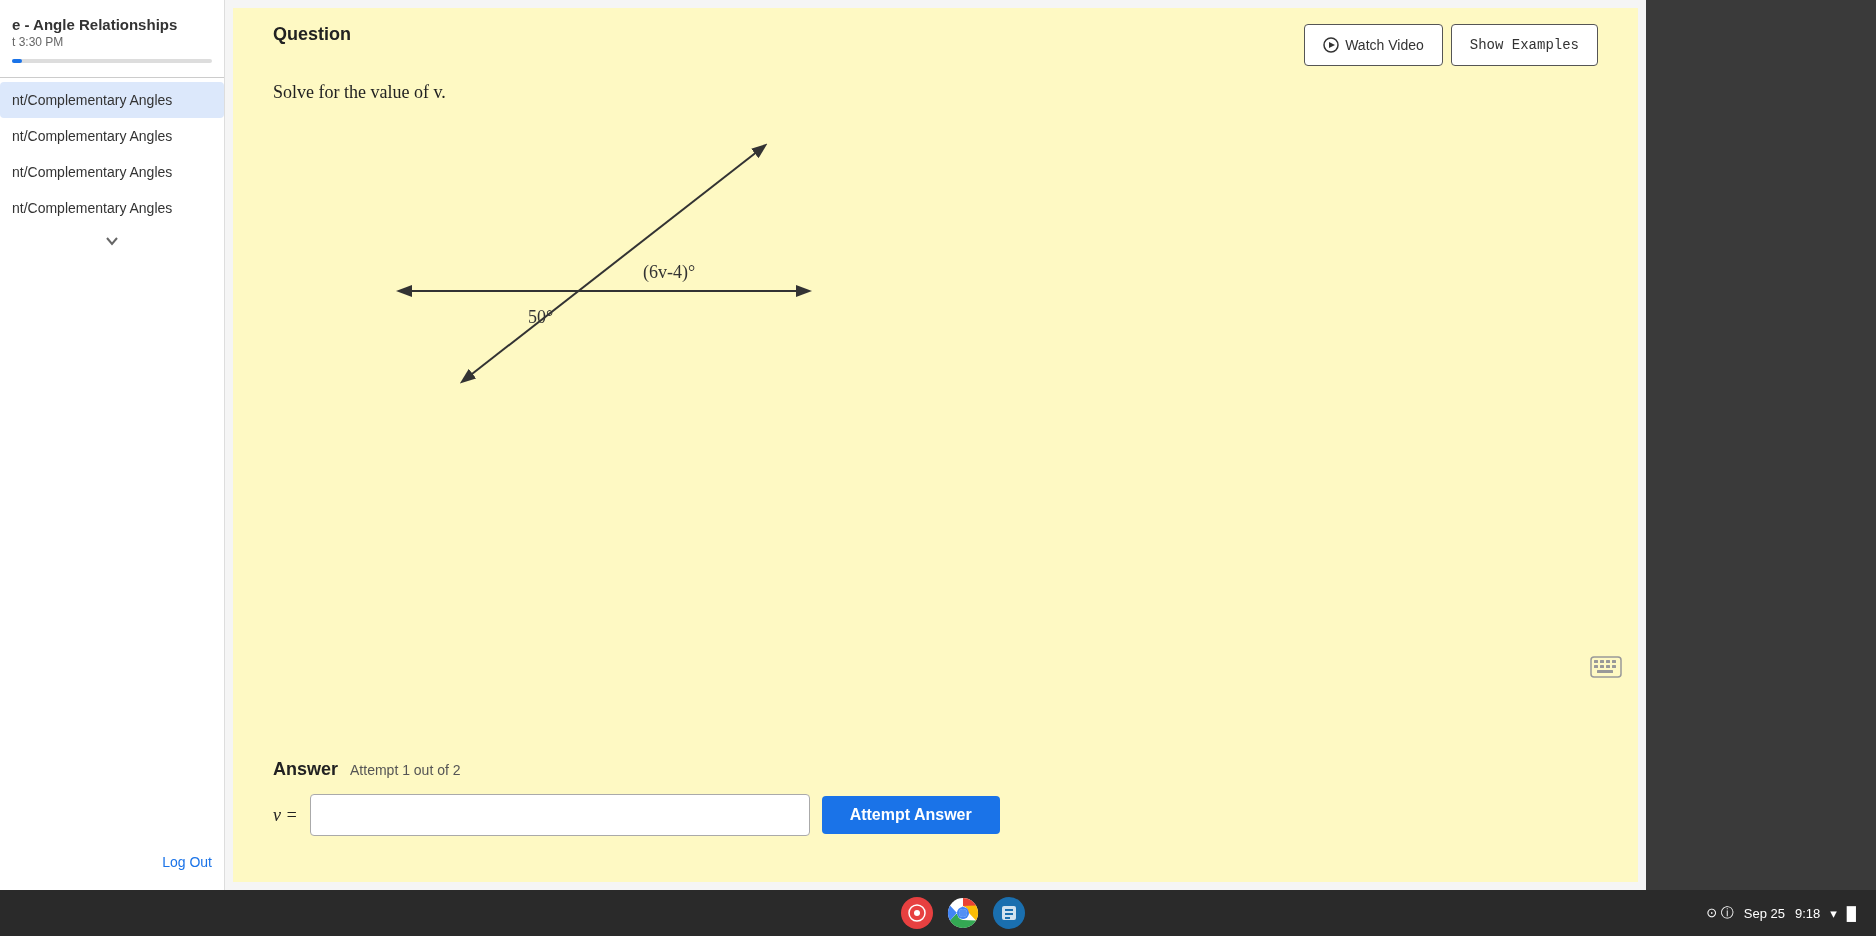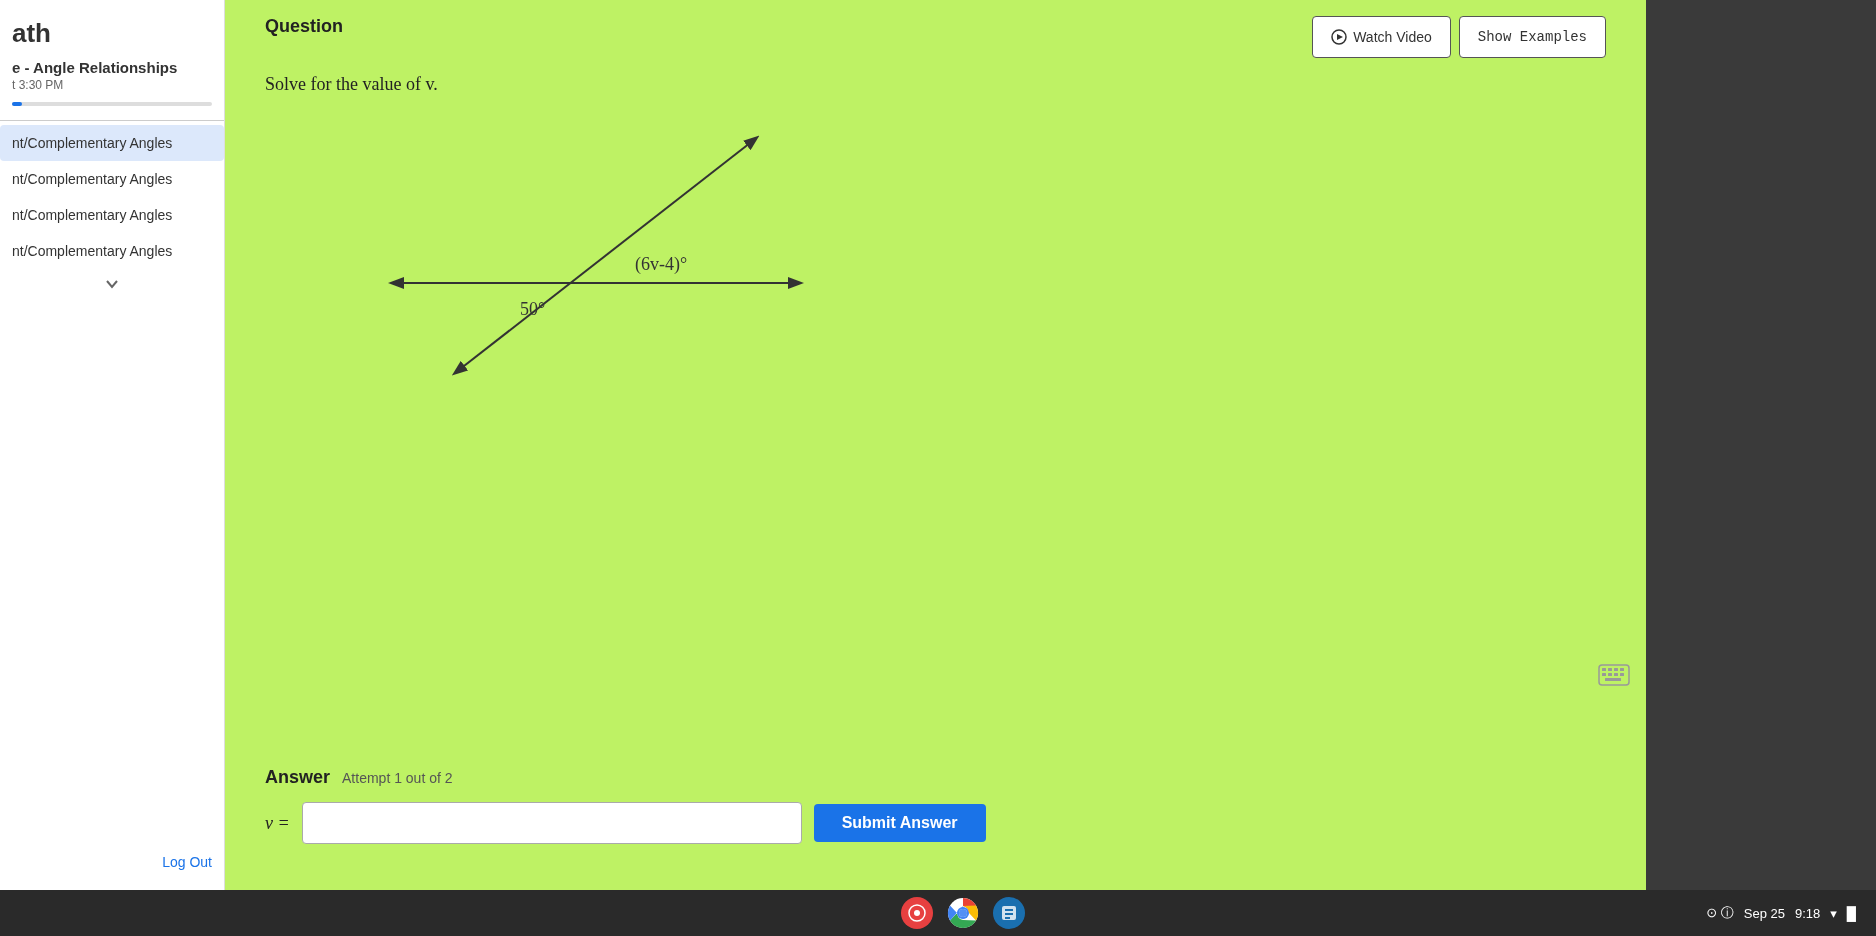--- a/index.html
+++ b/index.html
@@ -111,22 +111,22 @@
 
     
     .main-content {
       flex: 1;
       background: #f5f5f5;
       display: flex;
       flex-direction: column;
     }
 
     .question-panel {
-      background: #bef264;
-      margin: 0;
+      background: #fef9c3;
+      margin: 8px;
       flex: 1;
       padding: 16px 40px 16px 40px;
       position: relative;
       display: flex;
       flex-direction: column;
     }
 
     .question-header {
       display: flex;
       justify-content: space-between;
@@ -306,21 +306,20 @@
       background: #3a3a3a;
       flex-shrink: 0;
     }
   </style>
 </head>
 <body>
 
 <div class="screen">
 
   <div class="sidebar">
-    <div class="sidebar-title">ath</div>
 
     <div class="sidebar-section-title">e - Angle Relationships</div>
     <div class="sidebar-due">t 3:30 PM</div>
 
     <div class="sidebar-progress-bar-container">
       <div class="sidebar-progress-bar">
         <div class="sidebar-progress-fill"></div>
       </div>
     </div>
 
@@ -407,21 +406,21 @@
       </div>
 
       <div class="answer-section">
         <div class="answer-header">
           <span class="answer-label">Answer</span>
           <span class="attempt-text">Attempt 1 out of 2</span>
         </div>
         <div class="answer-input-row">
           <span class="v-equals">v =</span>
           <input type="text" class="answer-input" placeholder="" style="">
-          <button class="btn-submit">Submit Answer</button>
+          <button class="btn-submit">Attempt Answer</button>
         </div>
       </div>
 
     </div>
 
   </div>
 
   <div class="right-dark"></div>
 </div>
 

